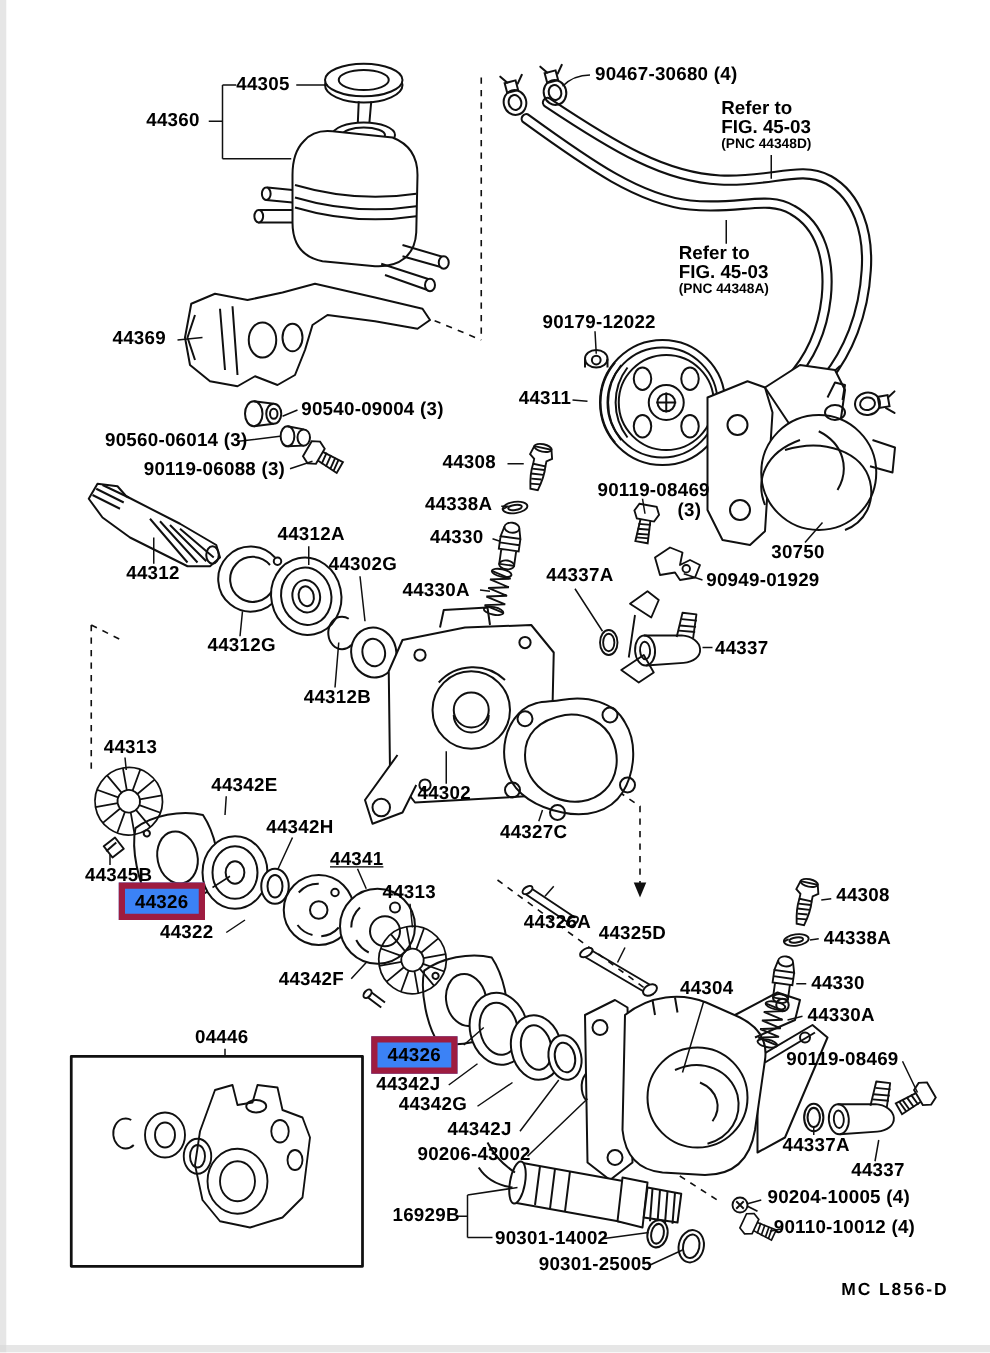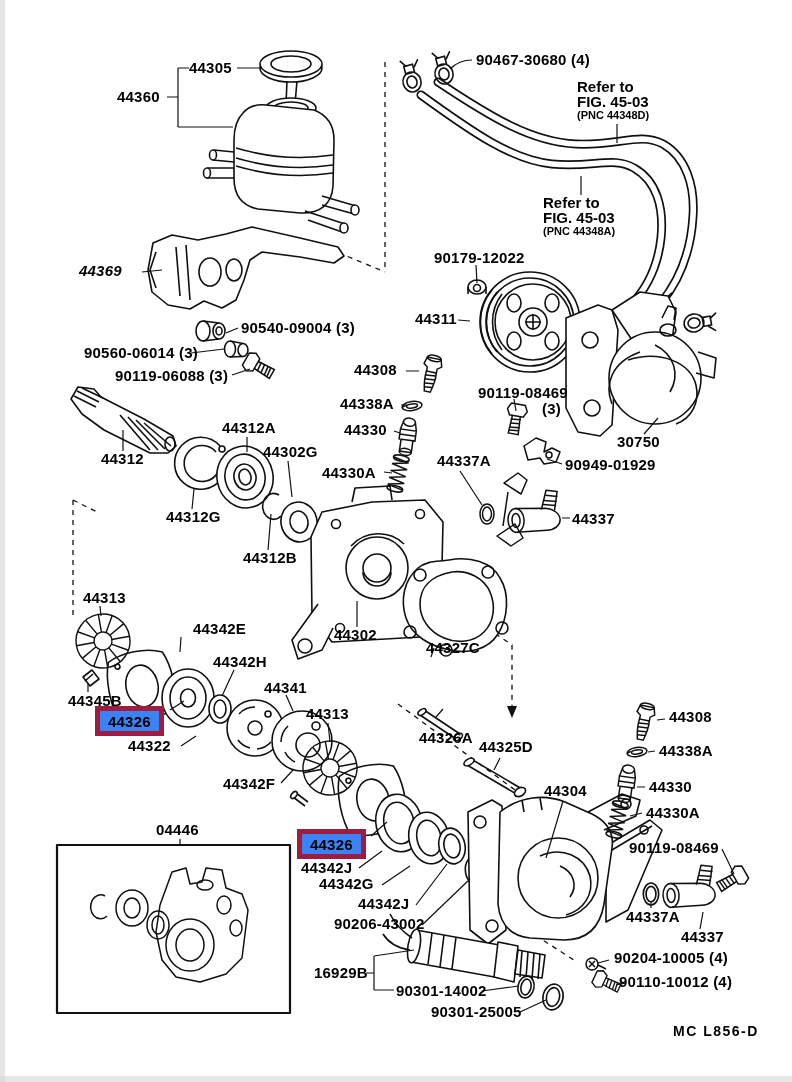--- a/index.html
+++ b/index.html
@@ -338,21 +338,21 @@
     <path d="M237,68 L262,68 M167,97 L178,97 M178,68 L178,127 M178,68 L189,68 M178,127 L233,127 M142,272 L162,270 M472,60 C462,60 455,64 450,69 M617,124 L617,143 M581,195 L581,176 M476,265 L477,283 M458,320 L470,321 M238,328 L226,333 M191,353 L224,349 M232,375 L250,369"></path>
     <path d="M406,371 L419,371 M401,405 L407,405 M394,431 L400,433 M384,472 L392,473 M514,399 L516,411 M644,434 L658,418 M562,464 L547,459 M460,471 L482,505 M570,518 L562,518 M123,451 L123,430 M247,437 L247,452 M288,461 L292,497 M192,509 L194,489 M268,550 L271,514 M357,627 L357,601 M431,657 L434,648"></path>
     <path d="M100,606 L101,616 M181,637 L180,652 M234,670 L222,696 M286,695 L293,711 M88,692 L88,684 M170,710 L184,701 M181,746 L196,736 M281,783 L293,770 M328,723 L330,742 M180,839 L180,845"></path>
     <path d="M443,709 L436,717 M500,758 L494,770 M563,801 L546,858 M665,719 L657,720 M655,751 L648,752 M645,787 L637,787 M642,813 L630,816 M722,849 L734,874 M651,908 L651,901 M700,929 L703,912 M371,836 L387,822 M359,868 L382,851 M382,885 L410,866 M416,905 L447,864 M422,925 L470,879 M366,973 L374,973 M374,956 L374,990 M374,956 L414,950 M374,990 L394,990 M482,991 L519,986 M520,1012 L546,1000 M609,960 L598,963 M626,983 L616,985"></path>
   </g>
 </svg>
 
 <div class="label-layer">
       <div class="plabel" style="left: 189px; top: 60px;">44305</div>
       <div class="plabel" style="left: 117px; top: 89px;">44360</div>
-      <div class="plabel" style="left: 79px; top: 263px; font-style: italic;">44369</div>
+      <div class="plabel" style="left: 90px; top: 263px;">44369</div>
       <div class="plabel" style="left: 476px; top: 52px;">90467-30680 (4)</div>
       <div class="plabel" style="left: 434px; top: 250px;">90179-12022</div>
       <div class="plabel" style="left: 415px; top: 311px;">44311</div>
       <div class="plabel" style="left: 241px; top: 320px;">90540-09004 (3)</div>
       <div class="plabel" style="left: 84px; top: 345px;">90560-06014 (3)</div>
       <div class="plabel" style="left: 115px; top: 368px;">90119-06088 (3)</div>
       <div class="plabel" style="left: 354px; top: 362px;">44308</div>
       <div class="plabel" style="left: 340px; top: 396px;">44338A</div>
       <div class="plabel" style="left: 344px; top: 422px;">44330</div>
       <div class="plabel" style="left: 322px; top: 465px;">44330A</div>
@@ -361,25 +361,25 @@
       <div class="plabel" style="left: 617px; top: 434px;">30750</div>
       <div class="plabel" style="left: 565px; top: 457px; text-align: center;">90949-01929</div>
       <div class="plabel" style="left: 437px; top: 453px;">44337A</div>
       <div class="plabel" style="left: 572px; top: 511px;">44337</div>
       <div class="plabel" style="left: 101px; top: 451px;">44312</div>
       <div class="plabel" style="left: 222px; top: 420px;">44312A</div>
       <div class="plabel" style="left: 263px; top: 444px;">44302G</div>
       <div class="plabel" style="left: 166px; top: 509px;">44312G</div>
       <div class="plabel" style="left: 243px; top: 550px;">44312B</div>
       <div class="plabel" style="left: 83px; top: 590px;">44313</div>
-      <div class="plabel" style="left: 169px; top: 621px; margin-left: 24px;">44342E</div>
+      <div class="plabel" style="left: 169px; top: 621px;">44342E</div>
       <div class="plabel" style="left: 213px; top: 654px;">44342H</div>
-      <div class="plabel" style="left: 264px; top: 680px;">44341</div>
+      <div class="plabel" style="left: 264px; top: 680px; text-decoration: underline;">44341</div>
       <div class="plabel" style="left: 334px; top: 627px;">44302</div>
-      <div class="plabel" style="left: 400px; top: 640px; margin-left: 26px;">44327C</div>
+      <div class="plabel" style="left: 400px; top: 658px;">44327C</div>
       <div class="plabel" style="left: 68px; top: 693px;">44345B</div>
       <div class="plabel boxed" style="left: 95px; top: 706px; border-color: rgb(158, 28, 64);">44326</div>
       <div class="plabel" style="left: 128px; top: 738px;">44322</div>
       <div class="plabel" style="left: 223px; top: 776px;">44342F</div>
       <div class="plabel" style="left: 306px; top: 706px;">44313</div>
       <div class="plabel" style="left: 419px; top: 730px;">44326A</div>
       <div class="plabel" style="left: 479px; top: 739px;">44325D</div>
       <div class="plabel" style="left: 544px; top: 783px;">44304</div>
       <div class="plabel" style="left: 669px; top: 709px;">44308</div>
       <div class="plabel" style="left: 659px; top: 743px;">44338A</div>

